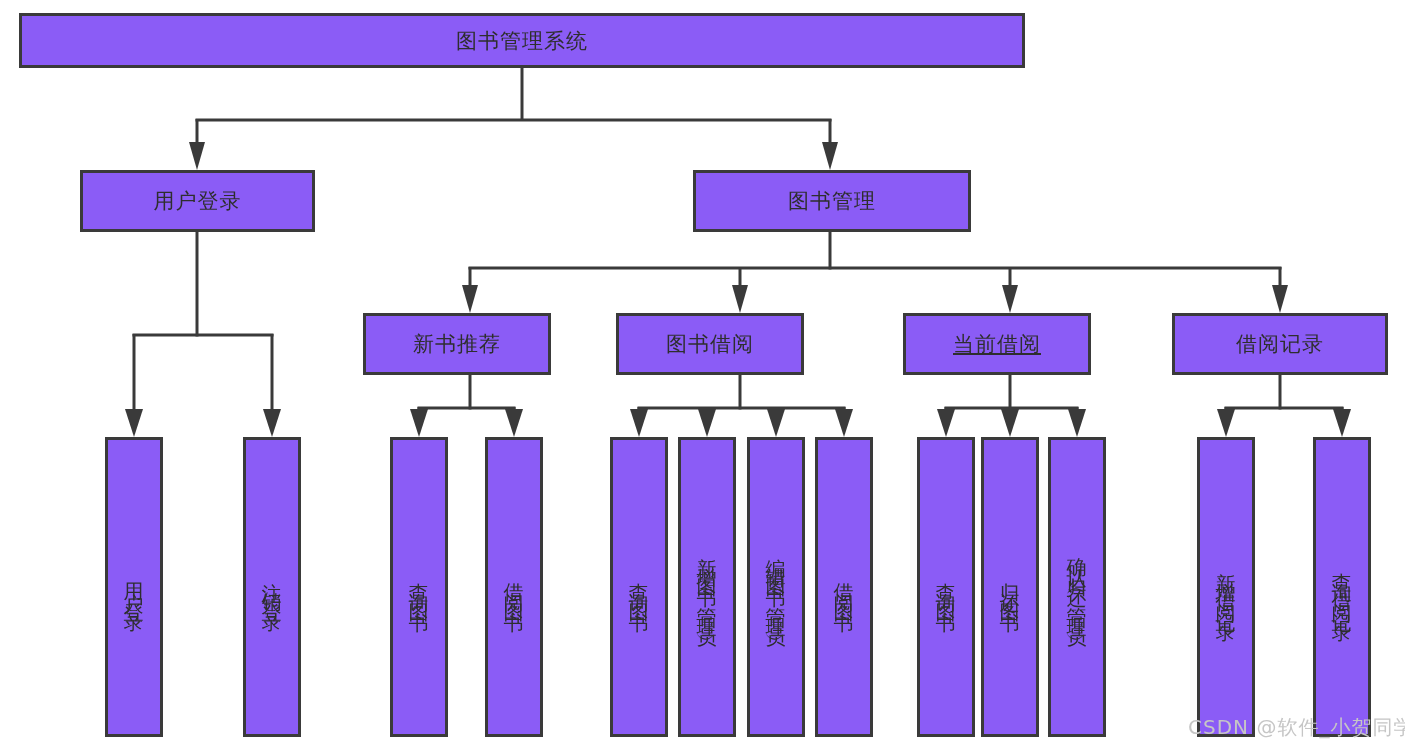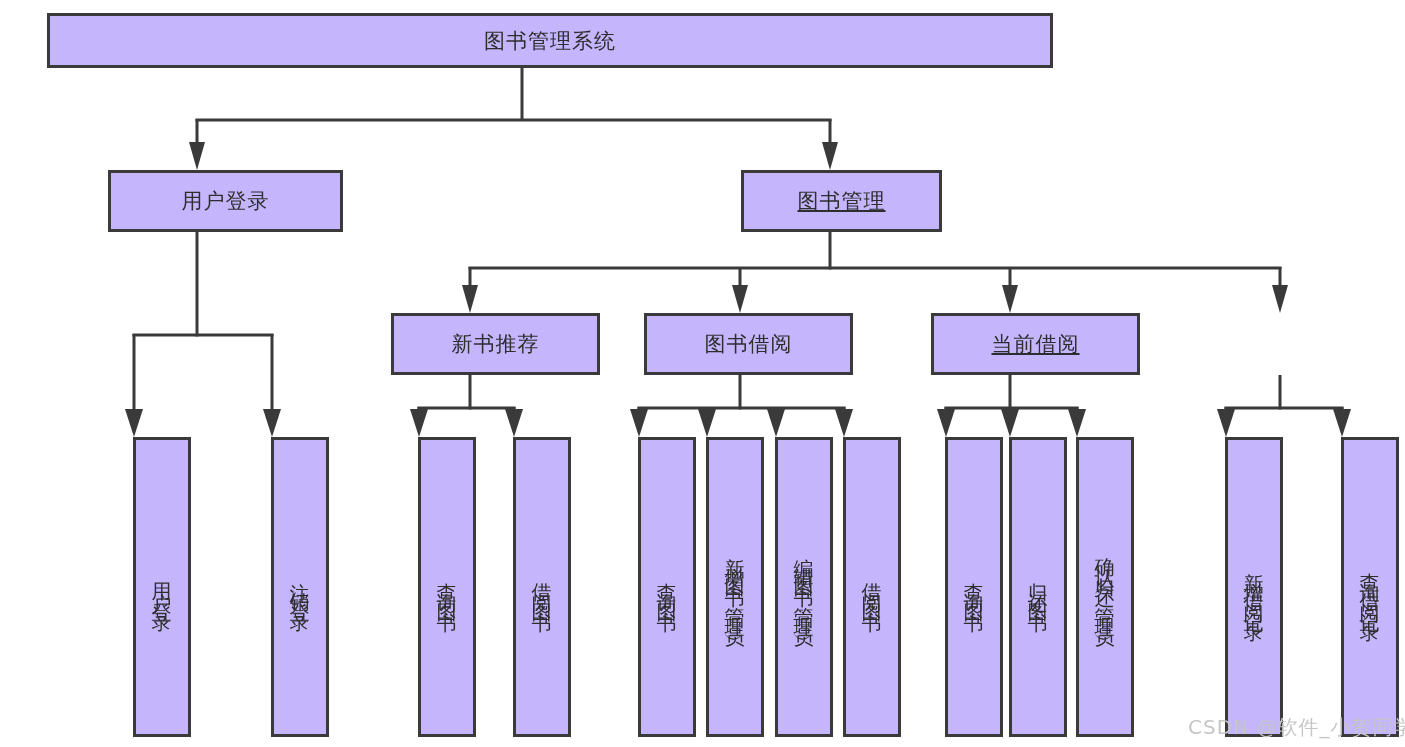--- a/index.html
+++ b/index.html
@@ -7,30 +7,29 @@
   body {
     width:1405px; height:747px;
     position:relative;
     font-family:"DejaVu Sans","Liberation Sans",sans-serif;
     overflow:hidden;
   }
   .stage { position:absolute; left:0; top:0; width:1405px; height:747px; }
   .connectors { position:absolute; left:0; top:0; z-index:1; }
   .node {
     position:absolute;
-    background:#c4b5fd;
+    background:#8b5cf6;
     border:3px solid #3a3a3a;
     display:flex; align-items:center; justify-content:center;
     color:#2e2e2e;
     z-index:2;
-    margin-left:28px;
   }
   .root-node  { left:19px;  top:13px;  width:1006px; height:55px; font-size:21px; letter-spacing:1px; }
   .l1-node, .l2-node { top:170px; height:62px; font-size:21px; letter-spacing:1px; }
-  .l2-node { top:313px; width:209px; }
+  .l2-node { top:313px; width:188px; }
   .leaf { top:437px; width:58px; height:300px; }
   .v-text {
     writing-mode:vertical-rl;
     text-orientation:mixed;
     font-size:20px;
     letter-spacing:10px;
     line-height:1;
     white-space:nowrap;
   }
   .watermark {
@@ -112,32 +111,35 @@
     </g>
   </svg>
 
   <div class="node root-node">
     <span>图书管理系统</span>
   </div>
 
   <div class="node l1-node" style="left:80px; width:235px;">
     <span>用户登录</span>
   </div>
-  <div class="node l1-node" style="left:713px; width:201px;text-decoration:underline;">
+  <div class="node l1-node" style="left:693px; width:278px;">
     <span>图书管理</span>
   </div>
 
   <div class="node l2-node" style="left:363px;">
     <span>新书推荐</span>
   </div>
   <div class="node l2-node" style="left:616px;">
     <span>图书借阅</span>
   </div>
   <div class="node l2-node" style="left:903px;text-decoration:underline;">
     <span>当前借阅</span>
+  </div>
+  <div class="node l2-node" style="left:1172px; width:216px;">
+    <span>借阅记录</span>
   </div>
 
   <div class="node leaf" style="left:105px;">
     <span class="v-text">用户登录</span>
   </div>
   <div class="node leaf" style="left:243px;">
     <span class="v-text">注销登录</span>
   </div>
   <div class="node leaf" style="left:390px;">
     <span class="v-text">查询图书</span>

